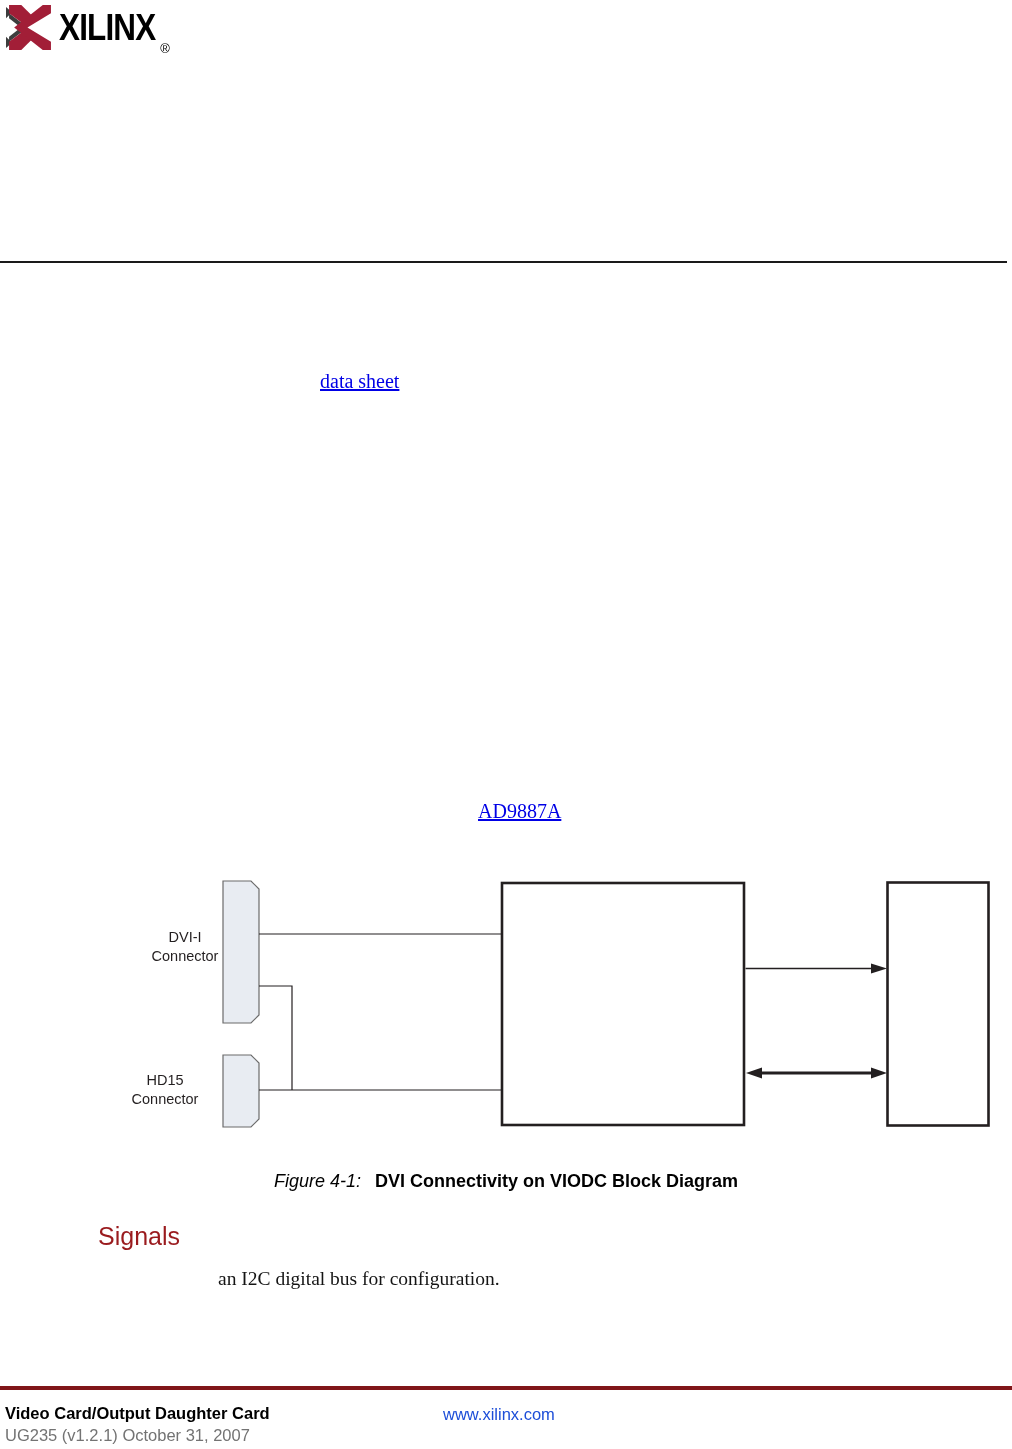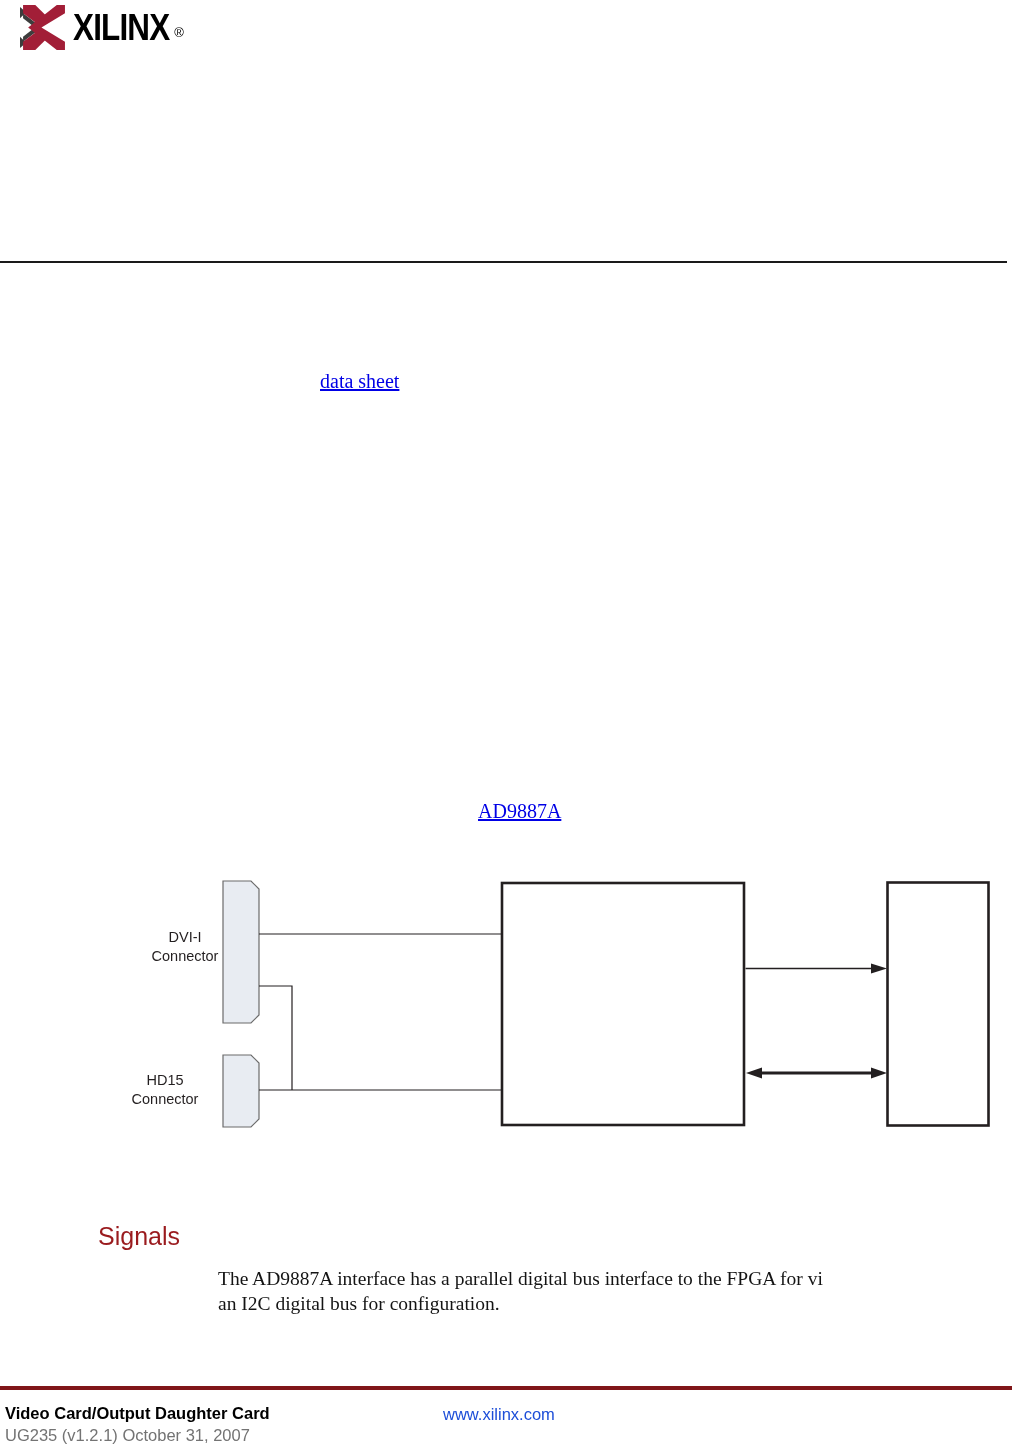--- a/index.html
+++ b/index.html
@@ -9,23 +9,23 @@
     position: relative;
     width: 1012px;
     height: 1449px;
     background: #ffffff;
     overflow: hidden;
   }
 
   
   .logo-wrap {
     position: absolute;
-    left: 20px; top: 4px;
+    left: 6px; top: 4px;
     display: flex;
-    align-items: center;
+    align-items: flex-end;
   }
   .logo-mark { width: 47px; height: 47px; }
   .logo-text {
     display: inline-block;
     font-family: "Liberation Sans", sans-serif;
     font-weight: bold;
     font-size: 37px;
     line-height: 47px;
     color: #000000;
     letter-spacing: -1px;
@@ -198,24 +198,26 @@
 
   <div id="label-dvi" class="connector-label">
     <div>DVI-I</div>
     <div>Connector</div>
   </div>
   <div id="label-hd15" class="connector-label">
     <div>HD15</div>
     <div>Connector</div>
   </div>
 
+  <div class="fig-caption">
+    <span class="fig-label">Figure 4-1:</span><span class="fig-title">DVI Connectivity on VIODC Block Diagram</span>
+  </div>
 
   <h2 class="section-heading">Signals</h2>
   <div class="body-text">
-    <div>The AD9887A interface has a parallel digital bus interface to the FPGA for vi</div>
     <div>an I2C digital bus for configuration.</div>
   </div>
 
   <div class="footer-rule"></div>
   <div class="footer-product">Video Card/Output Daughter Card</div>
   <a class="footer-url">www.xilinx.com</a>
   <div class="footer-docid">UG235 (v1.2.1) October 31, 2007</div>
 
 </div>
 

